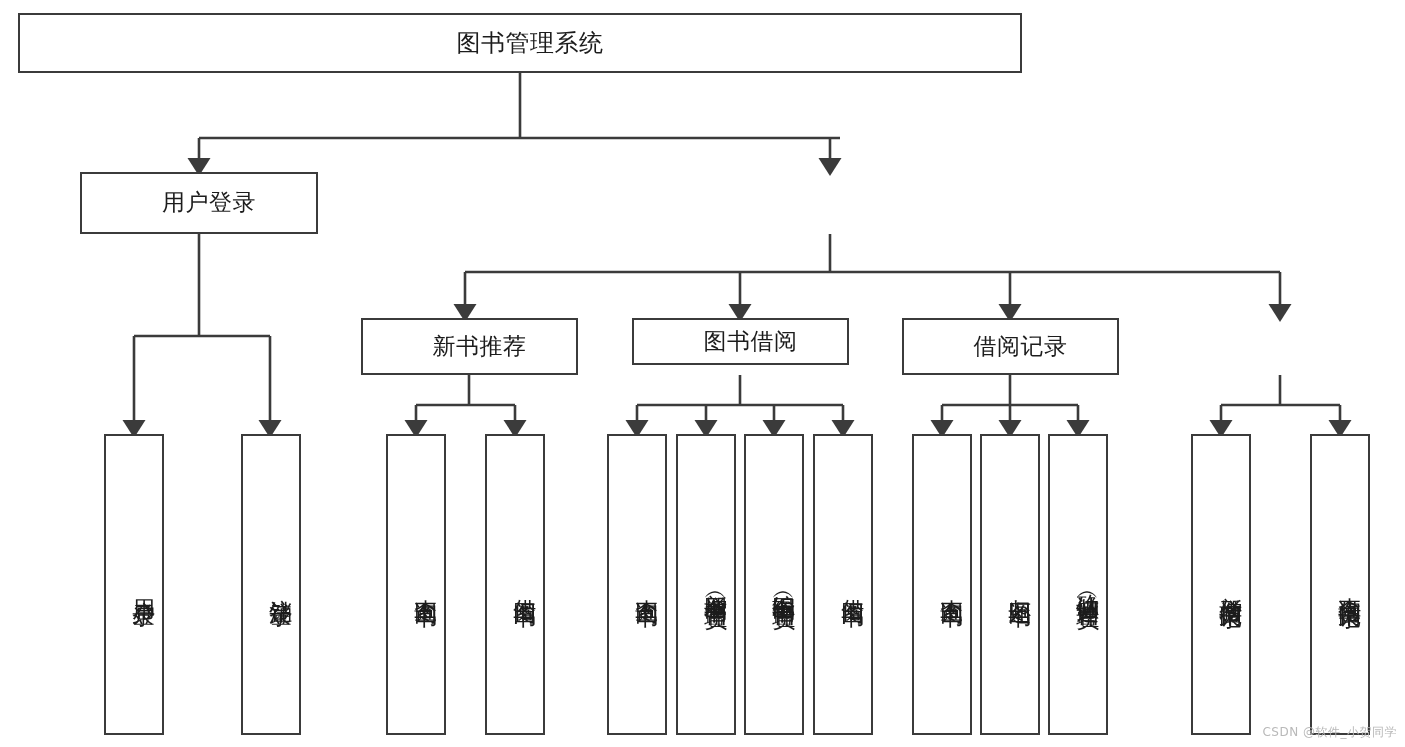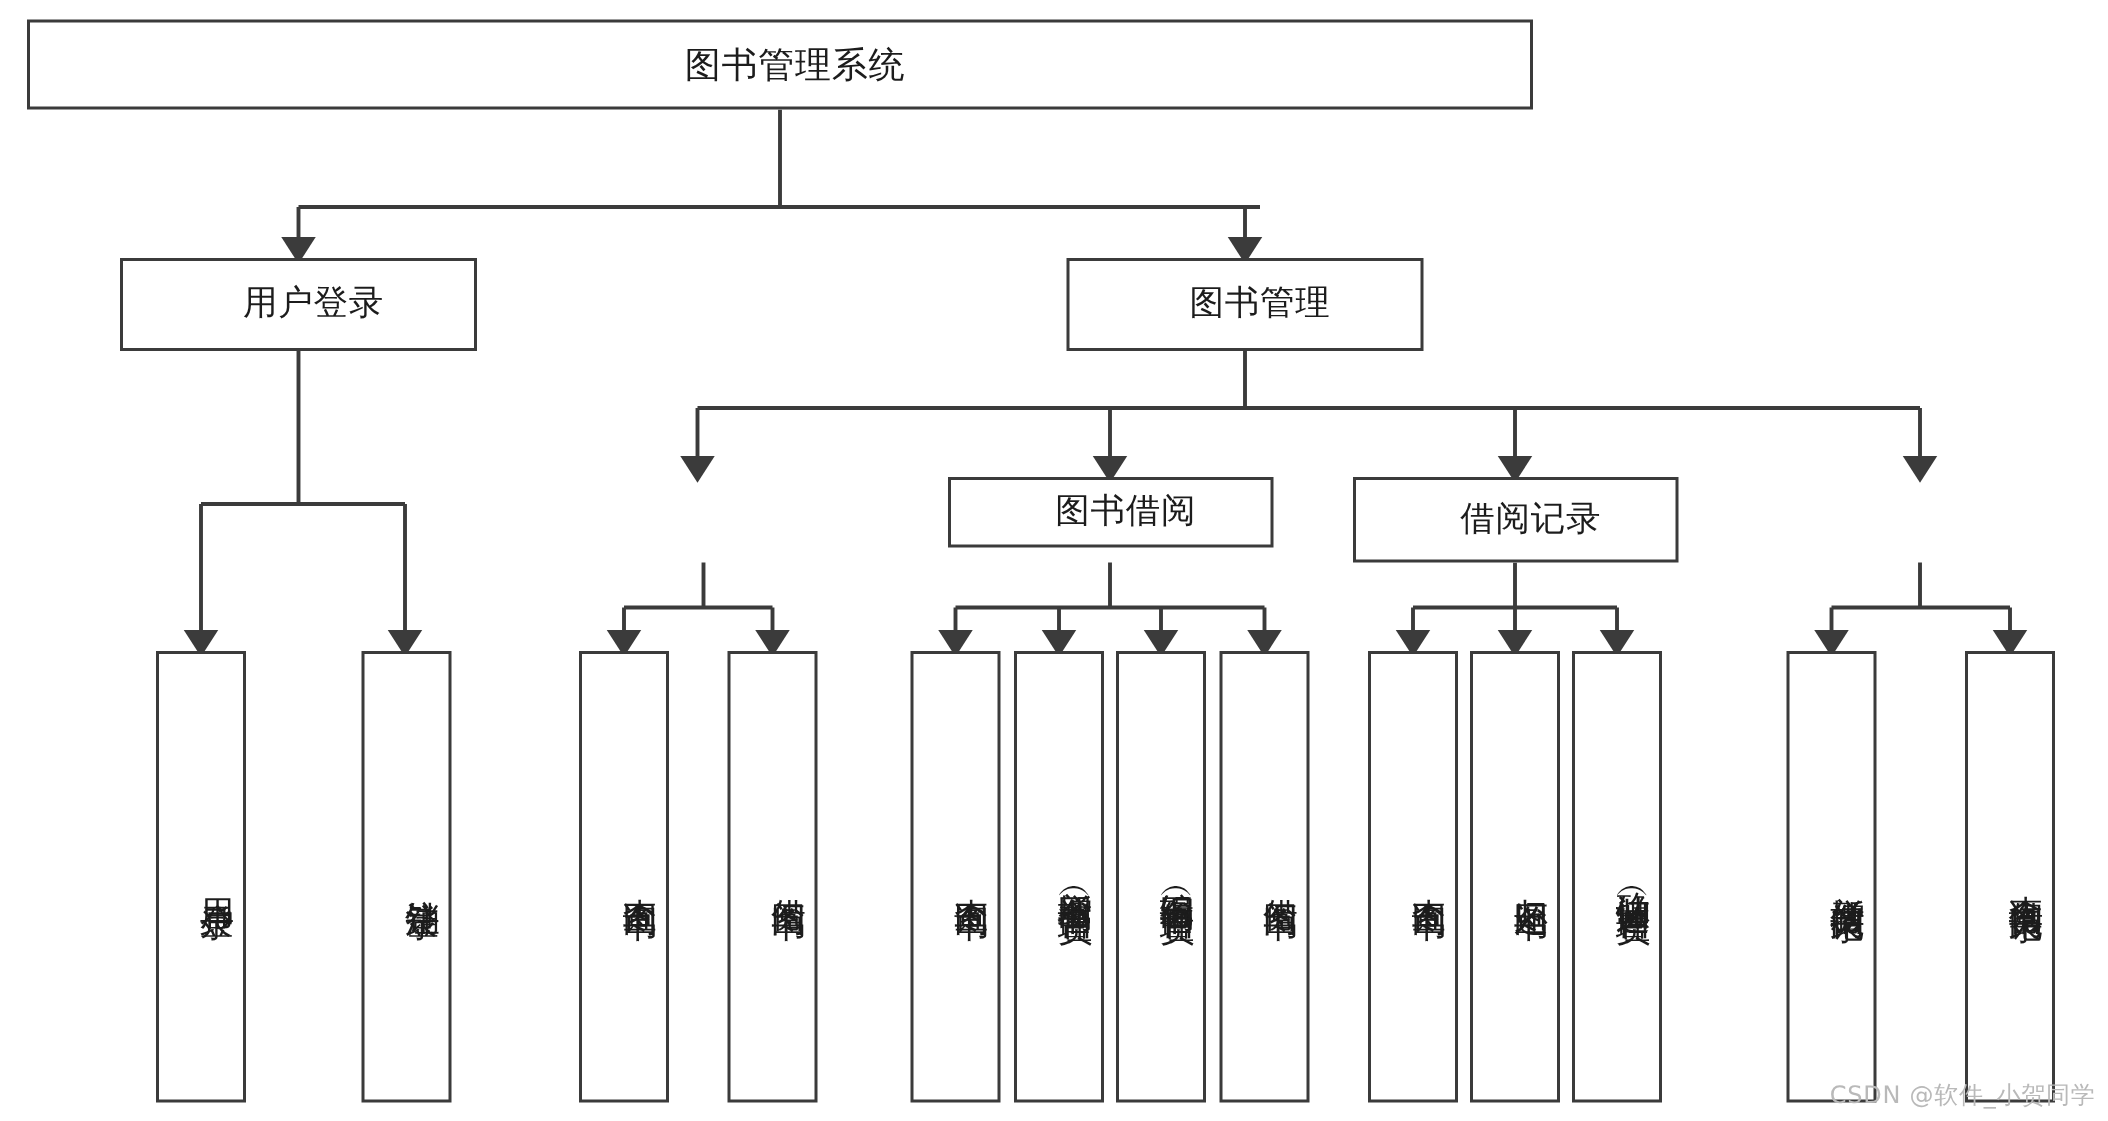--- a/index.html
+++ b/index.html
@@ -59,21 +59,21 @@
     text-orientation: upright;
     font-size: 23px;
     line-height: 1.32;
     letter-spacing: 2px;
     max-height: 272px;
   }
   #watermark {
     position: absolute;
     right: 8px;
     bottom: 6px;
-    font-size: 16px;
+    font-size: 12px;
     color: #b9b9b9;
     letter-spacing: 0.5px;
     z-index: 5;
     user-select: none;
     white-space: nowrap;
   }
 </style>
 </head>
 <body>
 
@@ -129,24 +129,24 @@
     </g>
   </svg>
 
   <div class="node horizontal root" style="left:18px; top:13px; width:1004px; height:60px;">
     <span class="node-label">图书管理系统</span>
   </div>
 
   <div class="node horizontal" style="left:80px; top:172px; width:238px; height:62px;">
     <span class="node-label">用户登录</span>
   </div>
-  <div class="node horizontal" style="left:711px; top:172px; width:238px; height:62px;">
-    <span class="node-label">图书管理</span>
+
+  <div class="node horizontal" style="left:361px; top:318px; width:217px; height:57px;">
+    <span class="node-label">新书推荐</span>
   </div>
-
   <div class="node horizontal" style="left:632px; top:318px; width:217px; height:47px;">
     <span class="node-label">图书借阅</span>
   </div>
   <div class="node horizontal" style="left:902px; top:318px; width:217px; height:57px;">
     <span class="node-label">借阅记录</span>
   </div>
 
   <div class="node vertical" style="left:104px; top:434px; width:60px; height:301px;">
     <span class="node-label">用户登录</span>
   </div>

